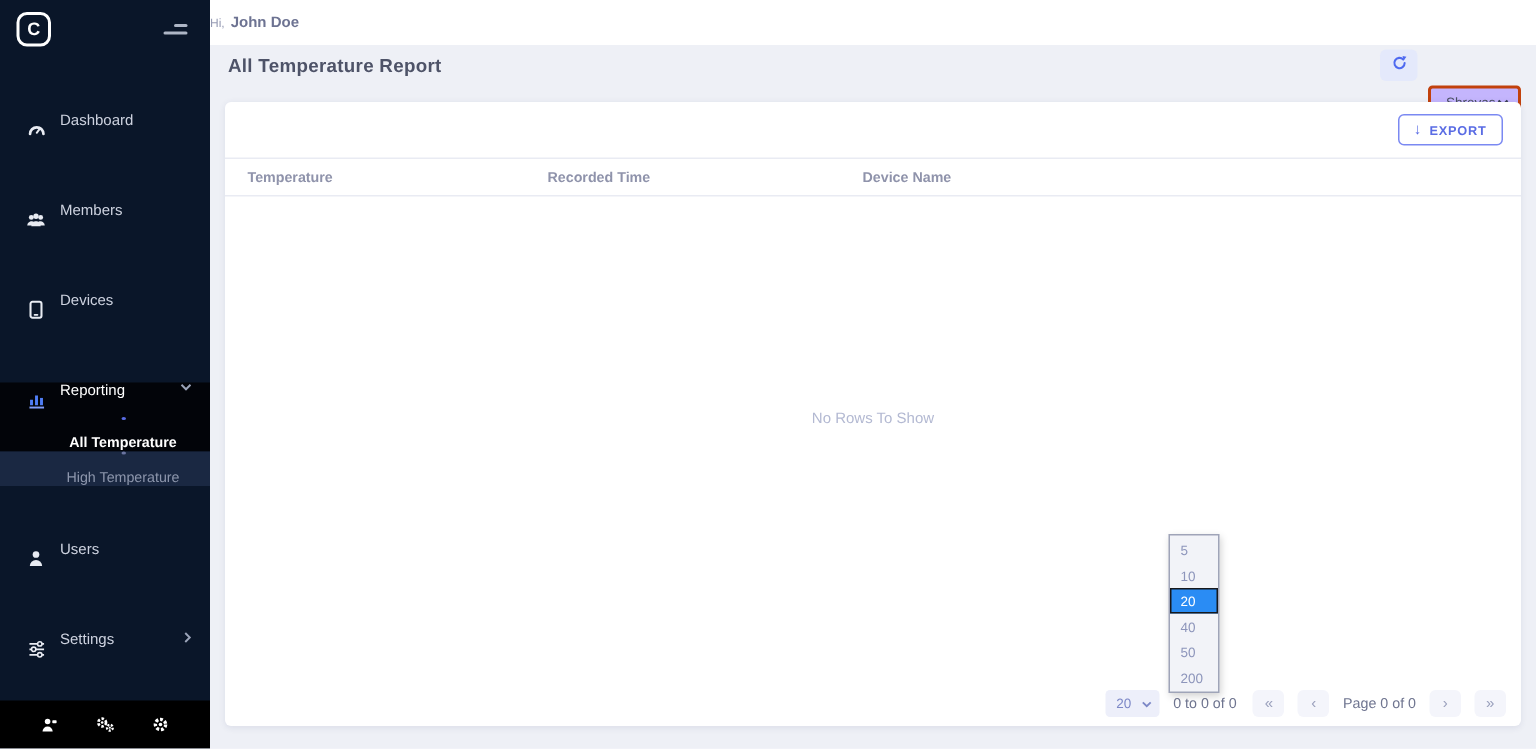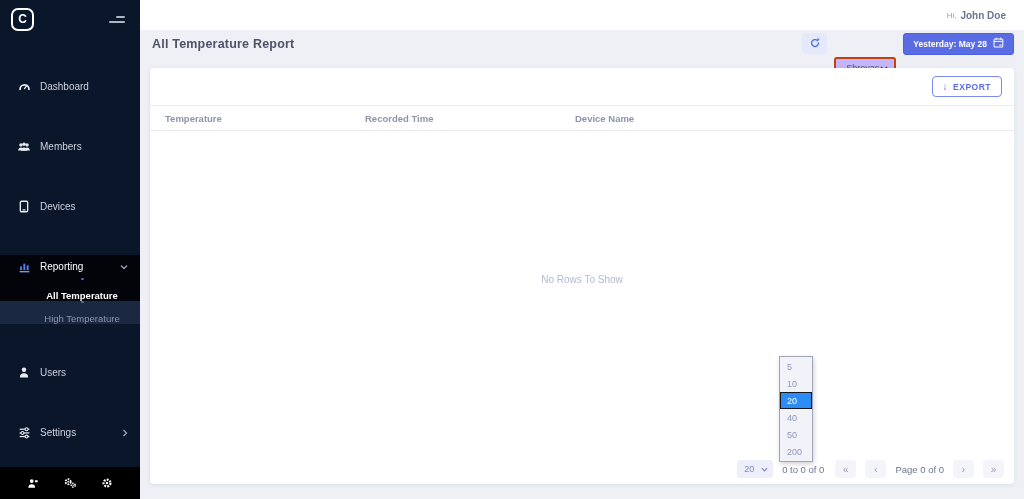--- a/index.html
+++ b/index.html
@@ -14,41 +14,41 @@
     justify-content:space-between; padding:0 15px 0 11px; }
   .logo-box { width:23px; height:23px; border:2.5px solid #fff; border-radius:7px;
     color:#fff; display:flex; align-items:center; justify-content:center;
     font-size:12px; font-weight:bold; }
   .hamburger { display:flex; flex-direction:column; align-items:flex-end; gap:3px; cursor:pointer; }
   .hamburger span { display:block; height:2px; background:#aeb6c6; border-radius:1px; }
   .hamburger .l1 { width:9px; }
   .hamburger .l2 { width:16px; }
 
   .nav { margin-top:17px; }
-  .nav-item { height:23px; display:flex; align-items:center; gap:9px;
+  .nav-item { height:23px; display:flex; gap:9px;
     padding:0 12px 0 17px; color:#cdd2df; font-size:10px; font-weight:500; cursor:pointer;margin-top:37px; }
   .nav-item .icon { width:14px; display:flex; justify-content:center; align-items:center; }
   .nav-item.active-group { background:#020409; color:#fff; }
   .nav-item .chev { margin-left:auto; display:flex; }
   .sub-item { height:23px; display:flex; align-items:center; gap:10px;
     padding-left:24px; font-size:9.5px; cursor:pointer;flex-direction:column; }
   .sub-item .bullet { width:3px; height:3px; border-radius:50%; }
   .sub-item.active { background:#020409; color:#ffffff; font-weight:bold; }
   .sub-item.active .bullet { background:#5a6ce4; }
   .sub-item.muted { background:#1a2842; color:#8d96ac; }
   .sub-item.muted .bullet { background:#6a74a0; }
 
   .sidebar-footer { position:absolute; left:0; right:0; bottom:0; height:32px;
     background:#000; display:flex; align-items:center; justify-content:center; gap:24px; }
   .sidebar-footer .icon { display:flex; cursor:pointer; }
 
   
   .main { position:absolute; left:140px; top:0; width:884px; height:499px; background:#eef0f6; }
   .topbar { height:30px; background:#fff; display:flex; align-items:center;
-    justify-content:flex-end; gap:4px; padding-right:18px; }
+    gap:4px; padding-right:18px; }
   .greeting { font-size:8px; color:#969bb4; }
   .username { font-size:10px; color:#6d7392; font-weight:600; }
 
   .page-header { height:27px; display:flex; align-items:center; padding:0 10px 0 12px; }
   .page-title { font-size:12.5px; font-weight:700; color:#4e5368; letter-spacing:.2px; }
   .header-controls { margin-left:auto; display:flex; align-items:center; gap:7px; }
   .refresh-btn { width:25px; height:21px; background:#e4e9fb; border-radius:4px;
     display:flex; align-items:center; justify-content:center; cursor:pointer; }
   .member-select { width:62px; height:22px; background:#c4b5fd; border:2px solid #c2410c;
     border-radius:3px; font-size:9px; color:#4a4f63; display:flex; align-items:center;
@@ -240,32 +240,20 @@
           </span>
         </div>
         <div class="member-select">
           <span>Shreyas</span>
           <span>
             <svg width="8" height="5" viewBox="0 0 8 5">
                 <polyline points="1,1 4,4 7,1" fill="none" stroke="#3a3f52" stroke-width="1.5"></polyline>
               </svg>
           </span>
         </div>
-        <div class="date-btn">
-          <span>Yesterday: May 28</span>
-          <span>
-            <svg width="11" height="11" viewBox="0 0 13 13">
-                <rect x="1.2" y="2.4" width="10.4" height="9.4" rx="1.2" fill="none" stroke="#fff" stroke-width="1.2"></rect>
-                <line x1="1.2" y1="5.2" x2="11.6" y2="5.2" stroke="#fff" stroke-width="1.2"></line>
-                <line x1="4" y1="0.8" x2="4" y2="3" stroke="#fff" stroke-width="1.2"></line>
-                <line x1="9" y1="0.8" x2="9" y2="3" stroke="#fff" stroke-width="1.2"></line>
-                <line x1="7.5" y1="9.5" x2="10" y2="9.5" stroke="#fff" stroke-width="1.4"></line>
-              </svg>
-          </span>
-        </div>
       </div>
     </div>
 
     <section class="card">
       <button class="export-btn">
         <span class="arrow">↓</span>
         <span>EXPORT</span>
       </button>
 
       <div class="table-header">

